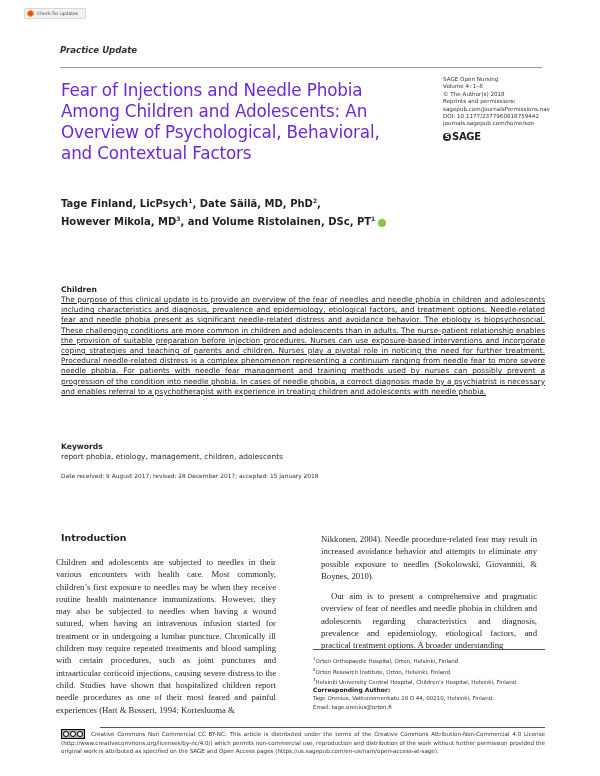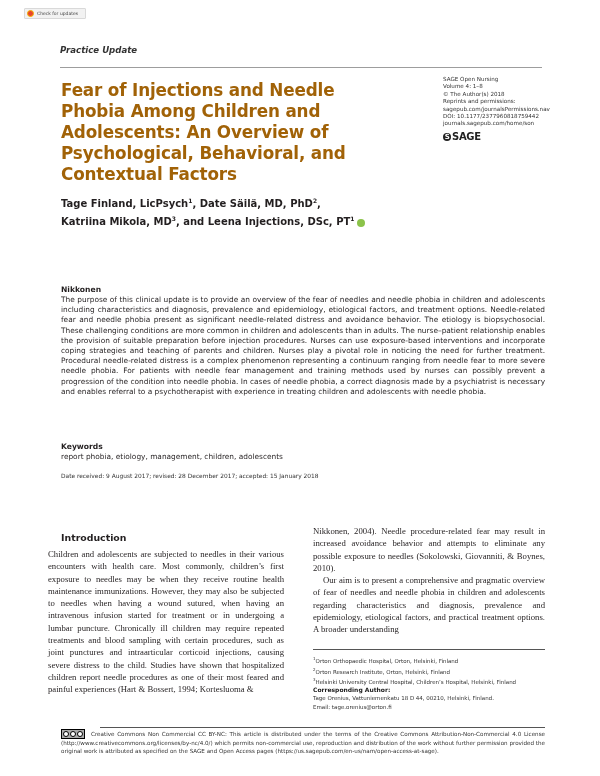--- a/index.html
+++ b/index.html
@@ -6,34 +6,34 @@
   body { width:600px; height:776px; position:relative; overflow:hidden; font-family:"DejaVu Sans", sans-serif; color:#231f20; }
   .abs { position:absolute; }
   .check-updates { left:24px; top:8px; width:62px; height:11px; border:1px solid #d9d9d9; background:#f2f2f2; border-radius:1px; display:flex; align-items:center; gap:3px; padding-left:2px; box-sizing:border-box; }
   .check-icon { width:7px; height:7px; border-radius:50%; background:#e8452c; border:1px solid #f5b300; box-sizing:border-box; }
   .check-label { font-size:4.5px; color:#444; white-space:nowrap; }
   .section-label { left:60px; top:45px; font-size:8.6px; font-style:italic; color:#333;font-weight:bold; }
   .top-rule { left:60px; top:67px; width:482px; height:1px; background:#9d9d9d; }
   .journal-info { left:443px; top:76px; font-size:5.6px; line-height:7.4px; color:#333; }
   .sage-logo { left:443px; top:131px; font-size:10px; font-weight:bold; color:#222; letter-spacing:-0.3px; display:flex; align-items:center; gap:1px; }
   .sage-mark { width:8px; height:8px; border-radius:50%; background:#222; color:#fff; font-size:7px; line-height:8px; text-align:center; }
-  .title { left:61px; top:80px; width:330px; font-size:16.8px; line-height:21px; font-weight:bold; color:#a16207; letter-spacing:-0.15px; }
+  .title { left:61px; top:80px; width:330px; font-size:16.8px; line-height:21px; font-weight:normal; color:#6d28d9; letter-spacing:-0.15px; }
   .authors { left:61px; top:193px; width:360px; font-size:10px; line-height:15px; font-weight:bold; color:#231f20; }
   .authors sup { font-size:6px; }
   .orcid { display:inline-block; width:8px; height:8px; border-radius:50%; background:#8bc34a; vertical-align:-1px; margin-left:3px; }
   .abstract-head { left:61px; top:285px; font-size:7.6px; font-weight:bold; }
-  .abstract-body { left:61px; top:295px; width:484px; font-size:7.4px; line-height:10.2px; text-align:justify; color:#231f20; }
+  .abstract-body { left:61px; top:295px; width:484px; font-size:7.4px; line-height:10.2px; text-align:justify; color:#231f20;text-decoration:underline; }
   .keywords-head { left:61px; top:442px; font-size:7.6px; font-weight:bold;text-align:center; }
   .keywords-body { left:61px; top:452px; font-size:7.4px; color:#231f20; }
   .dates { left:61px; top:473px; font-size:5.9px; color:#333; }
   .intro-head { left:61px; top:532px; font-size:9.4px; font-weight:bold; }
   .col { font-family:"Liberation Serif", serif; font-size:8.7px; line-height:12.3px; text-align:justify; color:#231f20; }
   .col-left { left:48px; top:548px; width:236px; }
   .col-right { left:313px; top:525px; width:232px; }
-  .col p { margin:0; }
+  .col p { margin:8px; }
   .col .indent { text-indent:10px; }
   .fn-rule { left:313px; top:649px; width:232px; height:1px; background:#555; }
   .footnotes { left:313px; top:655px; width:240px; font-size:5.5px; line-height:8.7px; color:#333; }
   .footnotes sup { font-size:4px; }
   .corr-head { left:313px; top:686px; font-size:6px; font-weight:bold; color:#222; }
   .corr-body { left:313px; top:694px; font-size:5.5px; line-height:8.6px; color:#333; }
   .license-rule { left:100px; top:727px; width:445px; height:1px; background:#555; }
   .license { left:61px; top:729px; width:484px; font-size:5.6px; line-height:8.4px; color:#333; text-align:justify; }
   .cc-badge { display:inline-flex; align-items:center; gap:1px; background:#aaa; border:1px solid #000; height:8px; padding:0 1px; vertical-align:-1px; margin-right:6px; }
   .cc-badge span { display:inline-block; width:6px; height:6px; border-radius:50%; background:#fff; border:1px solid #000; box-sizing:border-box; }
@@ -63,25 +63,25 @@
   <span>SAGE</span>
 </div>
 
 <h1 class="abs title" style="margin:0;">Fear of Injections and Needle Phobia Among Children and Adolescents: An Overview of Psychological, Behavioral, and Contextual Factors</h1>
 
 <div class="abs authors">
   <div>
     <span>Tage Finland, LicPsych</span><sup>1</sup><span>, Date Säilä, MD, PhD</span><sup>2</sup><span>,</span>
   </div>
   <div>
-    <span>Katriina Mikola, MD</span><sup>3</sup><span>, and Leena Injections, DSc, PT</span><sup>1</sup><span class="orcid"></span>
+    <span>However Mikola, MD</span><sup>3</sup><span>, and Volume Ristolainen, DSc, PT</span><sup>1</sup><span class="orcid"></span>
   </div>
 </div>
 
-<div class="abs abstract-head">Nikkonen</div>
+<div class="abs abstract-head">Children</div>
 <div class="abs abstract-body">The purpose of this clinical update is to provide an overview of the fear of needles and needle phobia in children and adolescents including characteristics and diagnosis, prevalence and epidemiology, etiological factors, and treatment options. Needle-related fear and needle phobia present as significant needle-related distress and avoidance behavior. The etiology is biopsychosocial. These challenging conditions are more common in children and adolescents than in adults. The nurse–patient relationship enables the provision of suitable preparation before injection procedures. Nurses can use exposure-based interventions and incorporate coping strategies and teaching of parents and children. Nurses play a pivotal role in noticing the need for further treatment. Procedural needle-related distress is a complex phenomenon representing a continuum ranging from needle fear to more severe needle phobia. For patients with needle fear management and training methods used by nurses can possibly prevent a progression of the condition into needle phobia. In cases of needle phobia, a correct diagnosis made by a psychiatrist is necessary and enables referral to a psychotherapist with experience in treating children and adolescents with needle phobia.</div>
 
 <div class="abs keywords-head">Keywords</div>
 <div class="abs keywords-body">report phobia, etiology, management, children, adolescents</div>
 <div class="abs dates">Date received: 9 August 2017; revised: 28 December 2017; accepted: 15 January 2018</div>
 
 <div class="abs intro-head">Introduction</div>
 <div class="abs col col-left">
   <p>Children and adolescents are subjected to needles in their various encounters with health care. Most commonly, children’s first exposure to needles may be when they receive routine health maintenance immunizations. However, they may also be subjected to needles when having a wound sutured, when having an intravenous infusion started for treatment or in undergoing a lumbar puncture. Chronically ill children may require repeated treatments and blood sampling with certain procedures, such as joint punctures and intraarticular corticoid injections, causing severe distress to the child. Studies have shown that hospitalized children report needle procedures as one of their most feared and painful experiences (Hart &amp; Bossert, 1994; Kortesluoma &amp;</p>
 </div>

